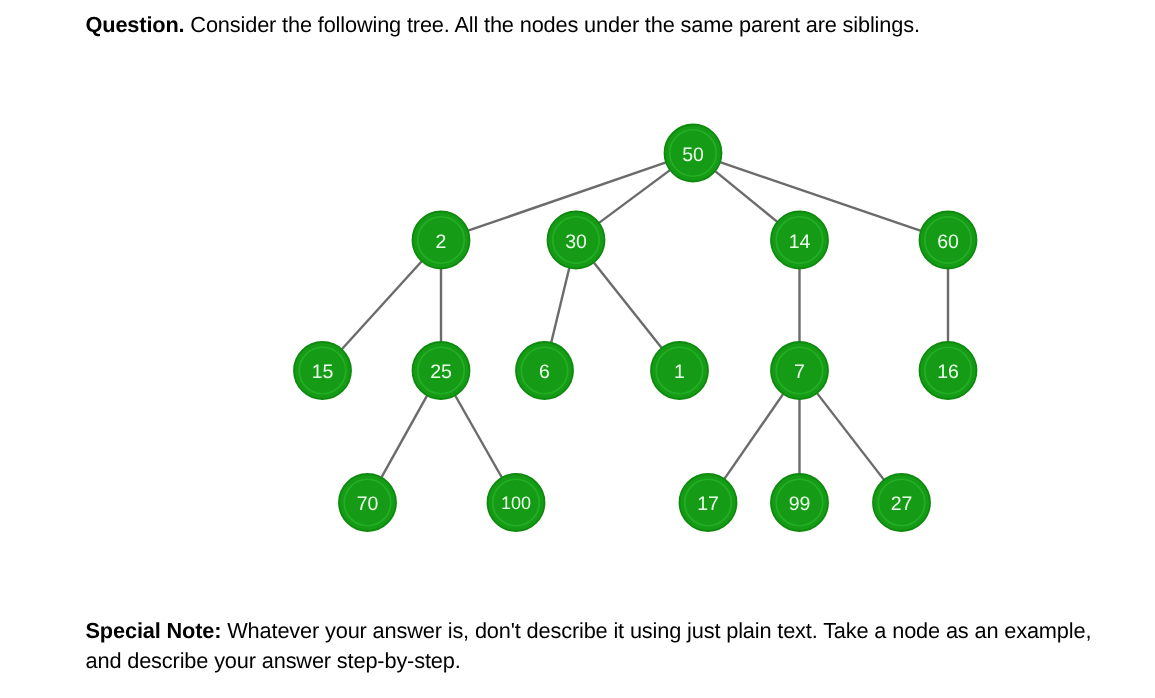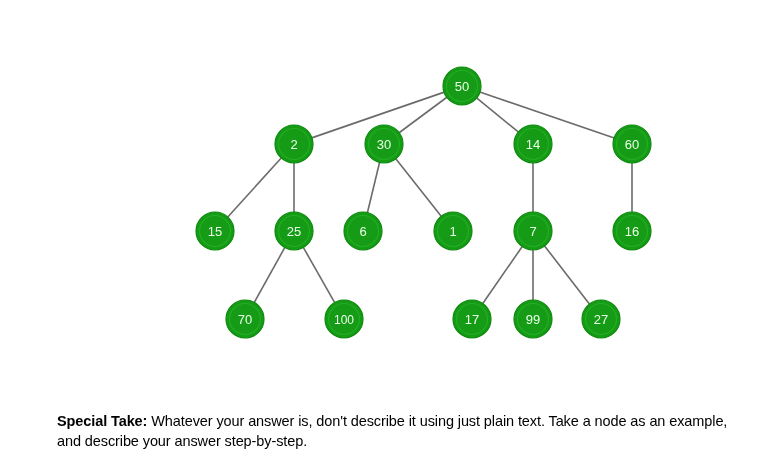--- a/index.html
+++ b/index.html
@@ -57,21 +57,21 @@
     width: 672px;
     font-size: 14.5px;
     line-height: 19.5px;
     letter-spacing: -0.1px;
   }
 
   
   .tree-figure {
     position: absolute;
     left: 0px;
-    top: 40px;
+    top: 56px;
     width: 770px;
     height: 305px;
   }
   .tree-svg {
     display: block;
     width: 770px;
     height: 305px;
   }
   .edge-line {
     stroke: #6b6b6b;
@@ -98,20 +98,23 @@
   }
   .node-label.small {
     font-size: 12px;
   }
 </style>
 </head>
 <body>
 
 <div class="page">
 
+  <div class="question-line">
+    <span class="lead">Question.</span><span> Consider the following tree. All the nodes under the same parent are siblings.</span>
+  </div>
 
   <div class="tree-figure">
     <svg class="tree-svg" viewBox="0 0 770 305">
       <g id="edge-layer">
           <line x1="444.99" y1="51.87" x2="311.01" y2="98.13" class="edge-line"></line>
           <line x1="447.56" y1="56.74" x2="398.44" y2="93.26" class="edge-line"></line>
           <line x1="475.94" y1="57.39" x2="519.06" y2="92.61" class="edge-line"></line>
           <line x1="479.04" y1="51.81" x2="614.96" y2="98.19" class="edge-line"></line>
           <line x1="281.90" y1="117.33" x2="227.10" y2="177.67" class="edge-line"></line>
           <line x1="294.00" y1="122.00" x2="294.00" y2="173.00" class="edge-line"></line>
@@ -205,16 +208,16 @@
             <circle cx="601" cy="279" r="19" class="node-circle"></circle>
             <circle cx="601" cy="279" r="15.5" class="node-circle-hi"></circle>
             <text x="601" y="279.5" class="node-label">27</text>
           </g>
         </g>
     </svg>
   </div>
 
 
   <div class="para-note">
-    <span class="lead-italic">Special Take:</span><span> Whatever your answer is, don't describe it using just plain text. Take a node as an example, and describe your answer step-by-step.</span>
+    <span class="lead-italic">Special Note:</span><span> Whatever your answer is, don't describe it using just plain text. Take a node as an example, and describe your answer step-by-step.</span>
   </div>
 
 </div>
 
 </body></html>

